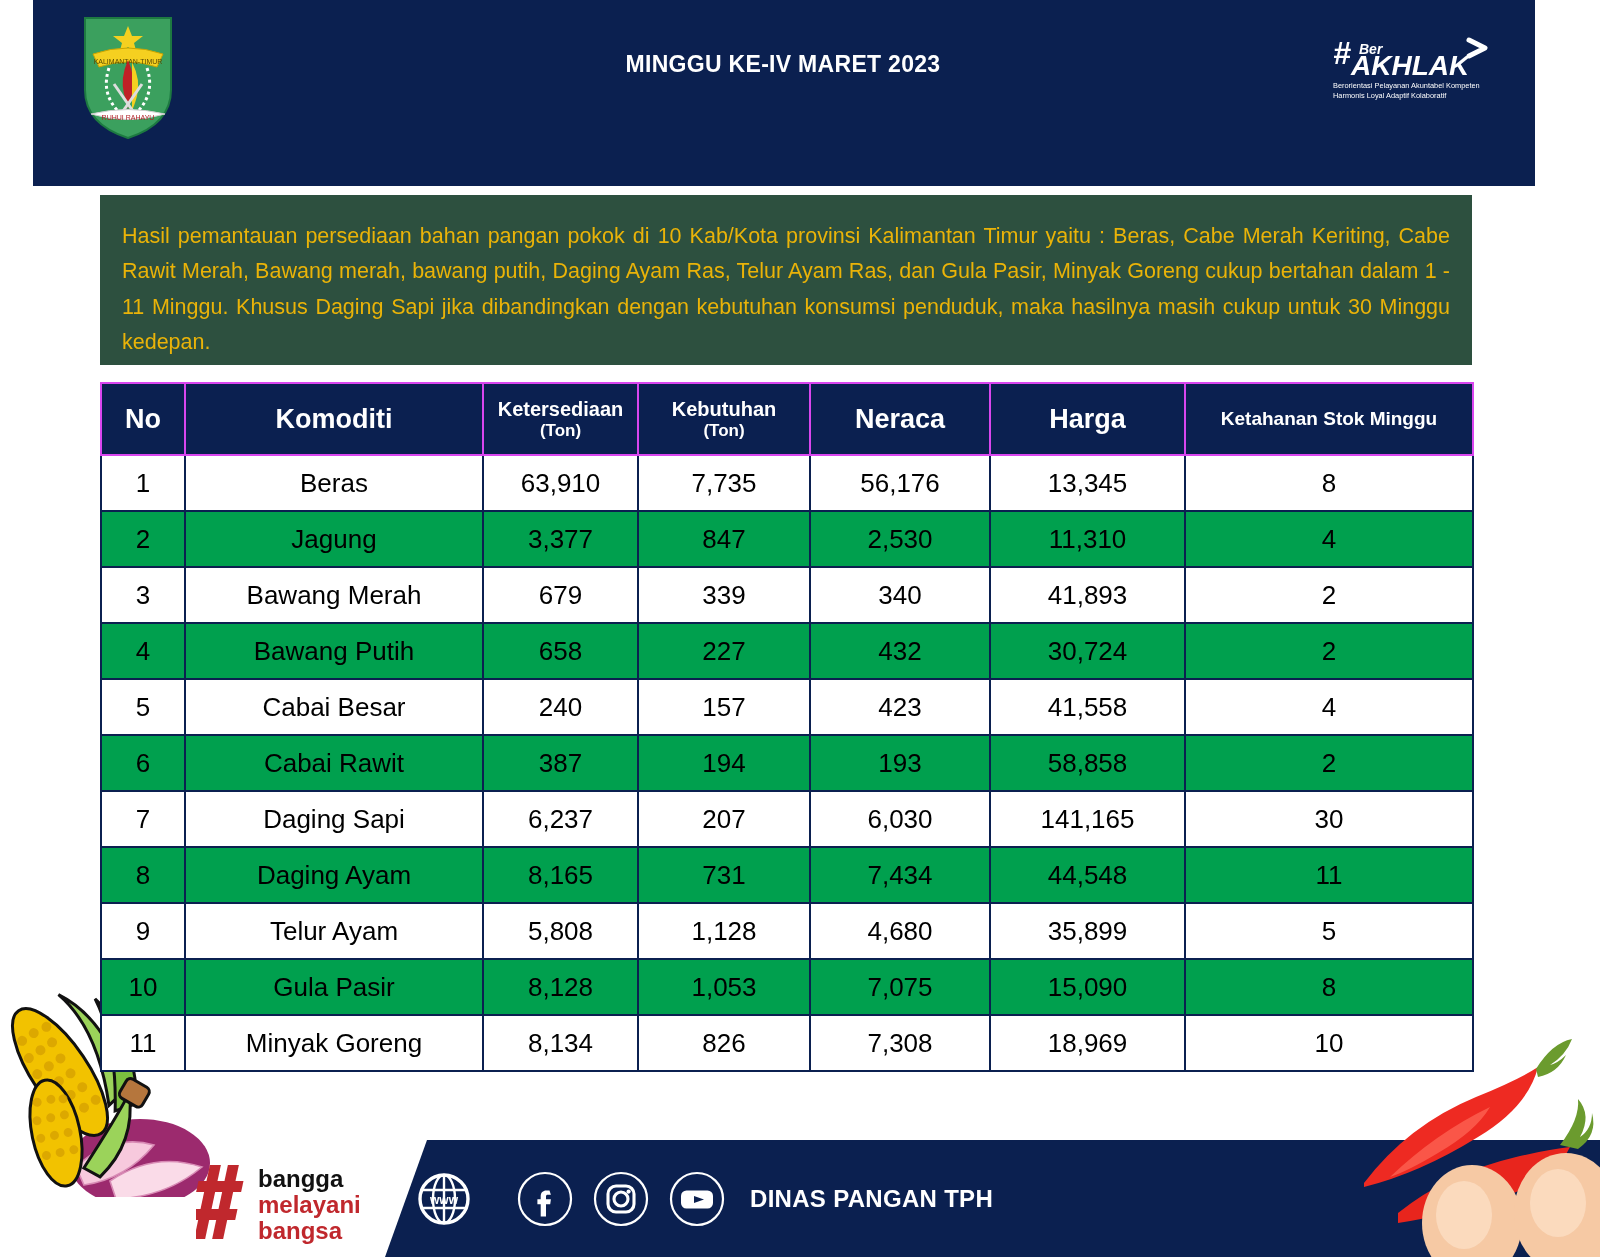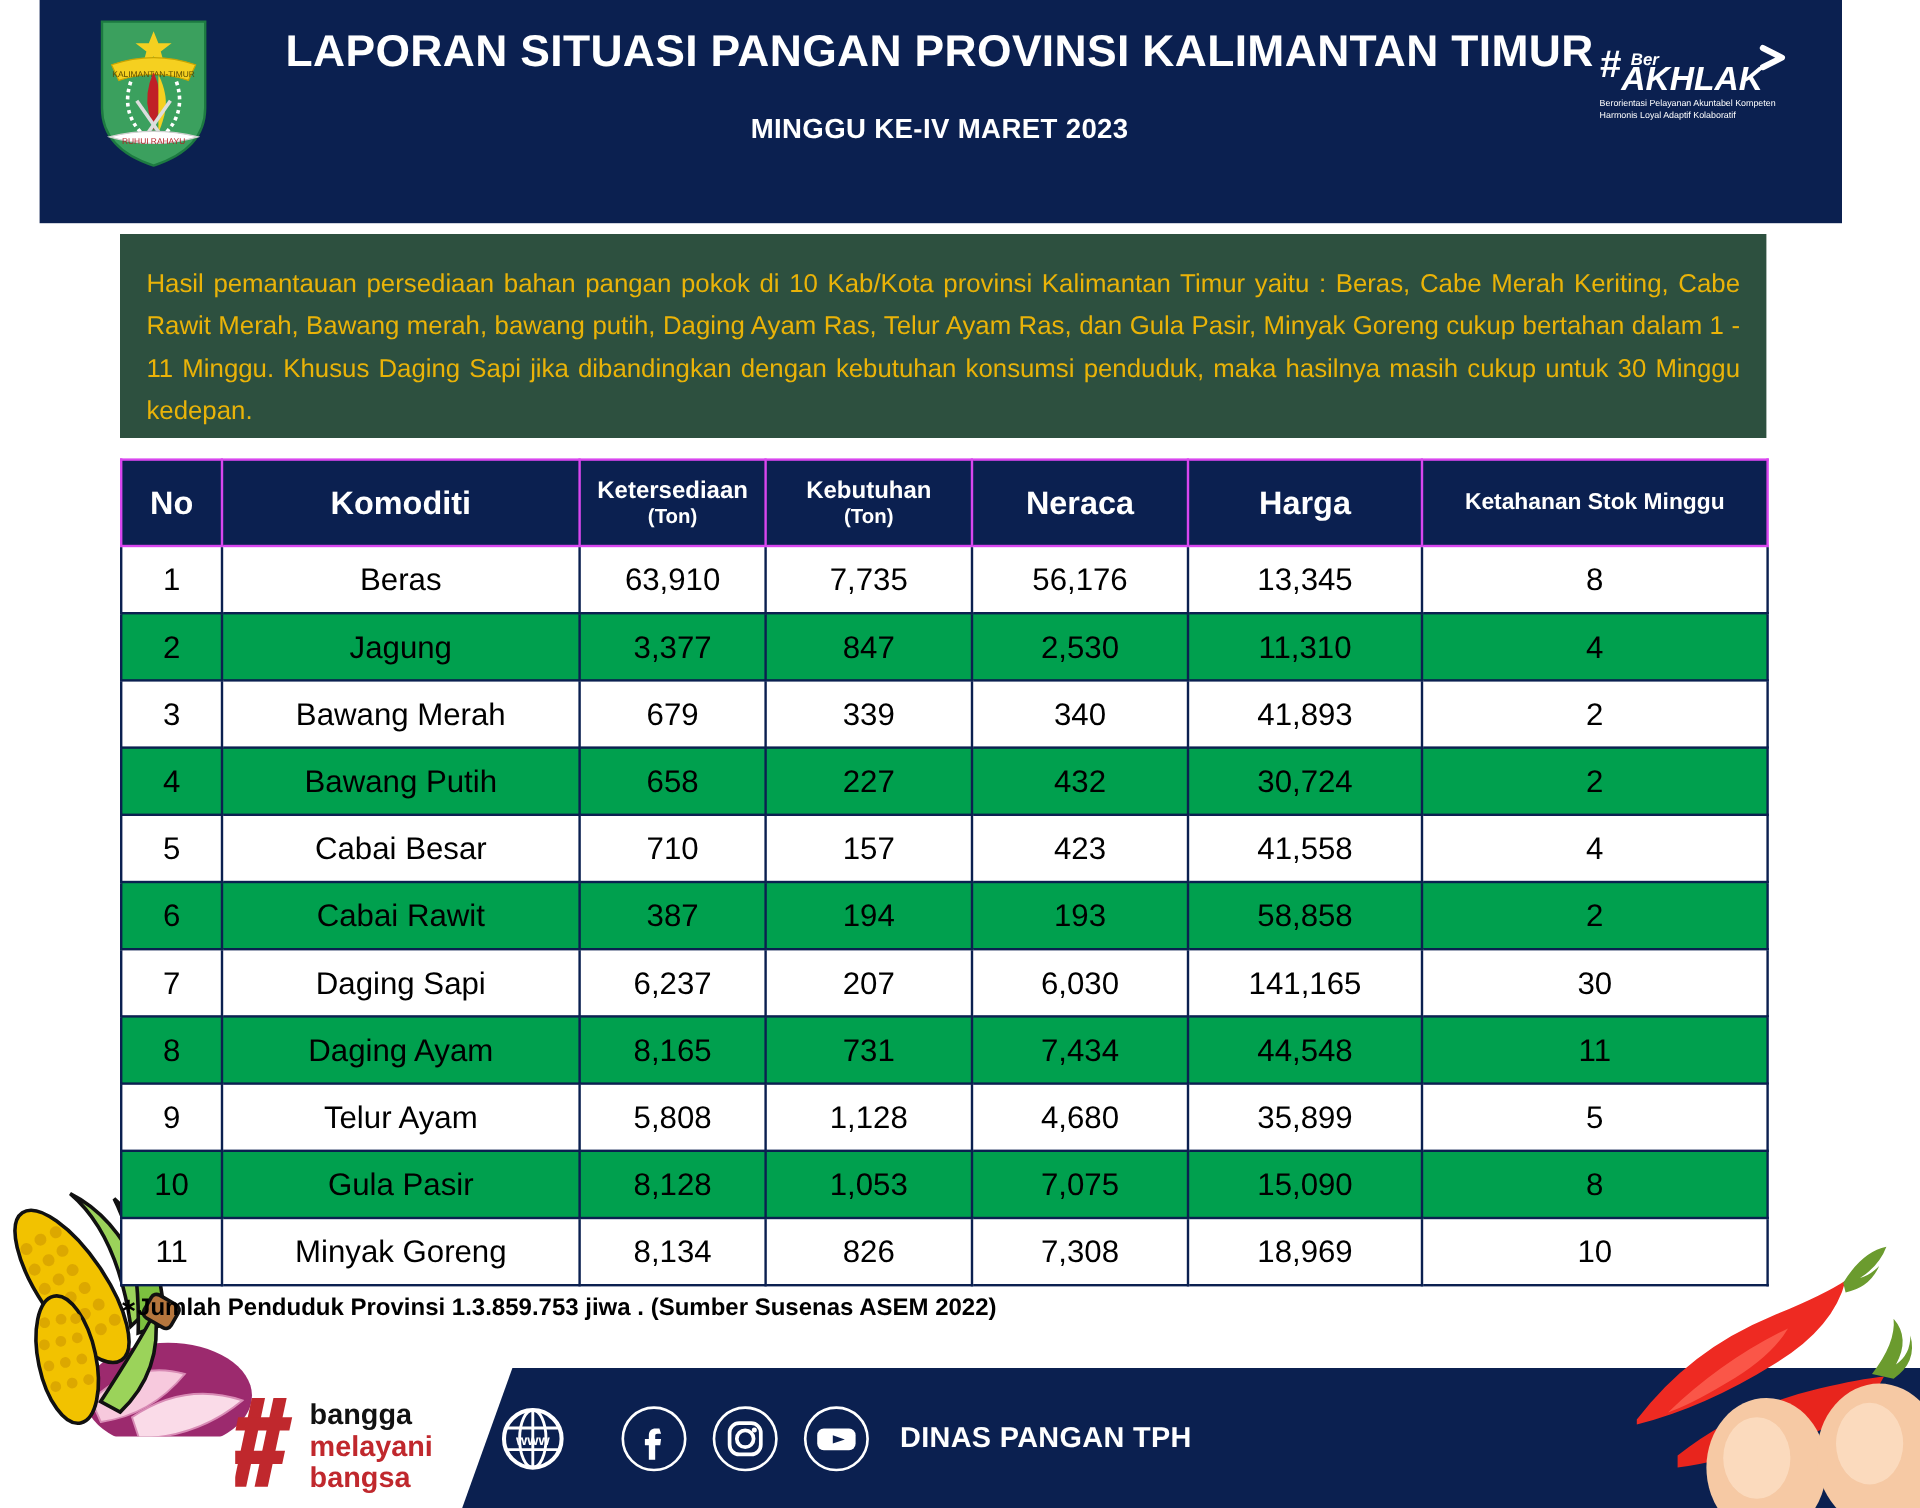--- a/index.html
+++ b/index.html
@@ -184,21 +184,20 @@
       <path d="M78 58 q8 24 -8 42 q-6 7 -11 9" fill="none" stroke="#fff" stroke-width="3" stroke-dasharray="3 3"></path>
       <path d="M59 50 q-8 18 -4 34 q4 12 4 16 q0 -4 4 -16 q4 -16 -4 -34 z" fill="#c02026"></path>
       <path d="M63 52 q9 18 5 34 q-3 11 -5 14 z" fill="#f5d020"></path>
       <line x1="45" y1="74" x2="66" y2="104" stroke="#ddd" stroke-width="3"></line>
       <line x1="73" y1="74" x2="52" y2="104" stroke="#ddd" stroke-width="3"></line>
       <path d="M22 104 q37 -9 74 0 q-37 11 -74 0 z" fill="#ffffff" stroke="#cfcfcf" stroke-width="1"></path>
       <text x="59" y="110" font-size="7" fill="#b02026" text-anchor="middle" font-family="'Liberation Sans',sans-serif">RUHUI RAHAYU</text>
     </svg>
 
     <div id="header-text">
-      <div id="main-title">LAPORAN SITUASI PANGAN PROVINSI KALIMANTAN TIMUR</div>
       <div id="sub-title">MINGGU KE-IV MARET 2023</div>
     </div>
 
     <svg id="akhlak-logo" viewBox="0 0 168 74">
       <text x="4" y="36" font-size="32" font-weight="bold" fill="#ffffff" font-family="'Liberation Sans',sans-serif" font-style="italic">#</text>
       <text x="30" y="26" font-size="14" font-weight="bold" fill="#ffffff" font-family="'Liberation Sans',sans-serif" font-style="italic">Ber</text>
       <text x="22" y="47" font-size="28" font-weight="bold" fill="#ffffff" font-family="'Liberation Sans',sans-serif" font-style="italic">AKHLAK</text>
       <path d="M140 12 l16 8 l-16 8" fill="none" stroke="#ffffff" stroke-width="5" stroke-linecap="round" stroke-linejoin="round"></path>
       <text x="4" y="60" font-size="7.4" fill="#ffffff" font-family="'Liberation Sans',sans-serif">Berorientasi Pelayanan Akuntabel Kompeten</text>
       <text x="4" y="70" font-size="7.4" fill="#ffffff" font-family="'Liberation Sans',sans-serif">Harmonis Loyal Adaptif Kolaboratif</text>
@@ -270,21 +269,21 @@
             <td>Bawang Putih</td>
             <td>658</td>
             <td>227</td>
             <td>432</td>
             <td>30,724</td>
             <td>2</td>
           </tr>
           <tr class="row-white">
             <td>5</td>
             <td>Cabai Besar</td>
-            <td>710</td>
+            <td>240</td>
             <td>157</td>
             <td>423</td>
             <td>41,558</td>
             <td>4</td>
           </tr>
           <tr class="row-green">
             <td>6</td>
             <td>Cabai Rawit</td>
             <td>387</td>
             <td>194</td>
@@ -334,23 +333,20 @@
             <td>8,134</td>
             <td>826</td>
             <td>7,308</td>
             <td>18,969</td>
             <td>10</td>
           </tr>
         </tbody>
     </table>
   </div>
 
-  <div id="footnote">
-    <span class="star">∗</span><span>Jumlah Penduduk Provinsi 1.3.859.753 jiwa . (Sumber Susenas ASEM 2022)</span>
-  </div>
 
   <div id="footer-strip">
     <div id="footer-navy"></div>
 
     <svg id="bangga-logo" viewBox="0 0 180 92">
       <g transform="skewX(-12)" fill="#c0282d">
         <rect x="16" y="10" width="11" height="74"></rect>
         <rect x="34" y="10" width="11" height="74"></rect>
         <rect x="8" y="26" width="45" height="11"></rect>
         <rect x="8" y="54" width="45" height="11"></rect>

